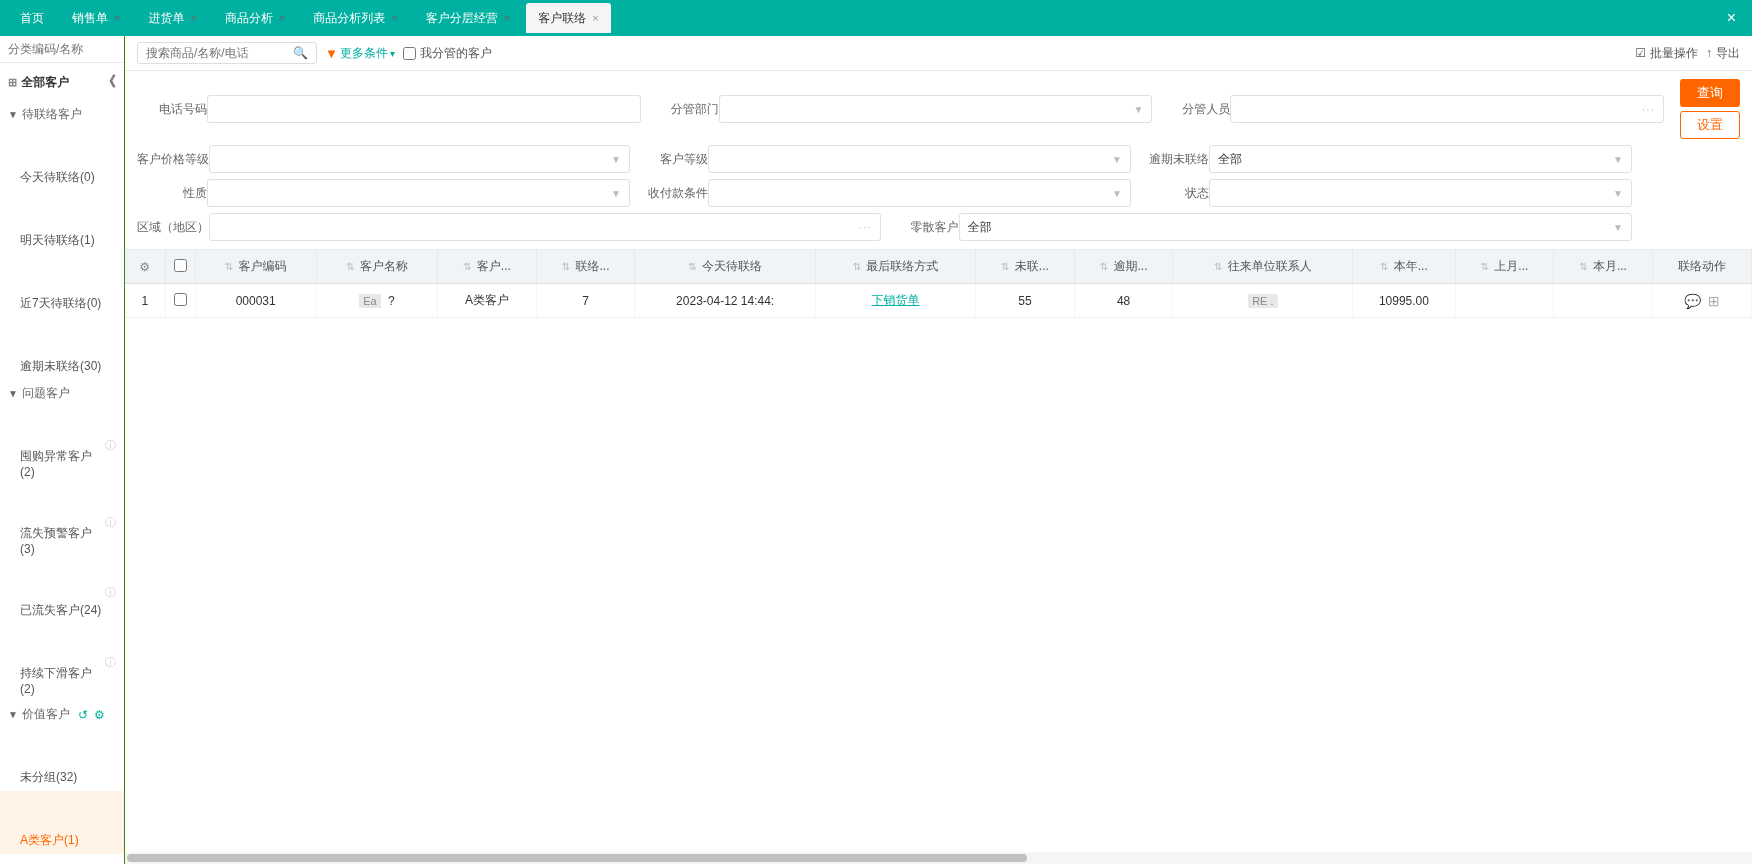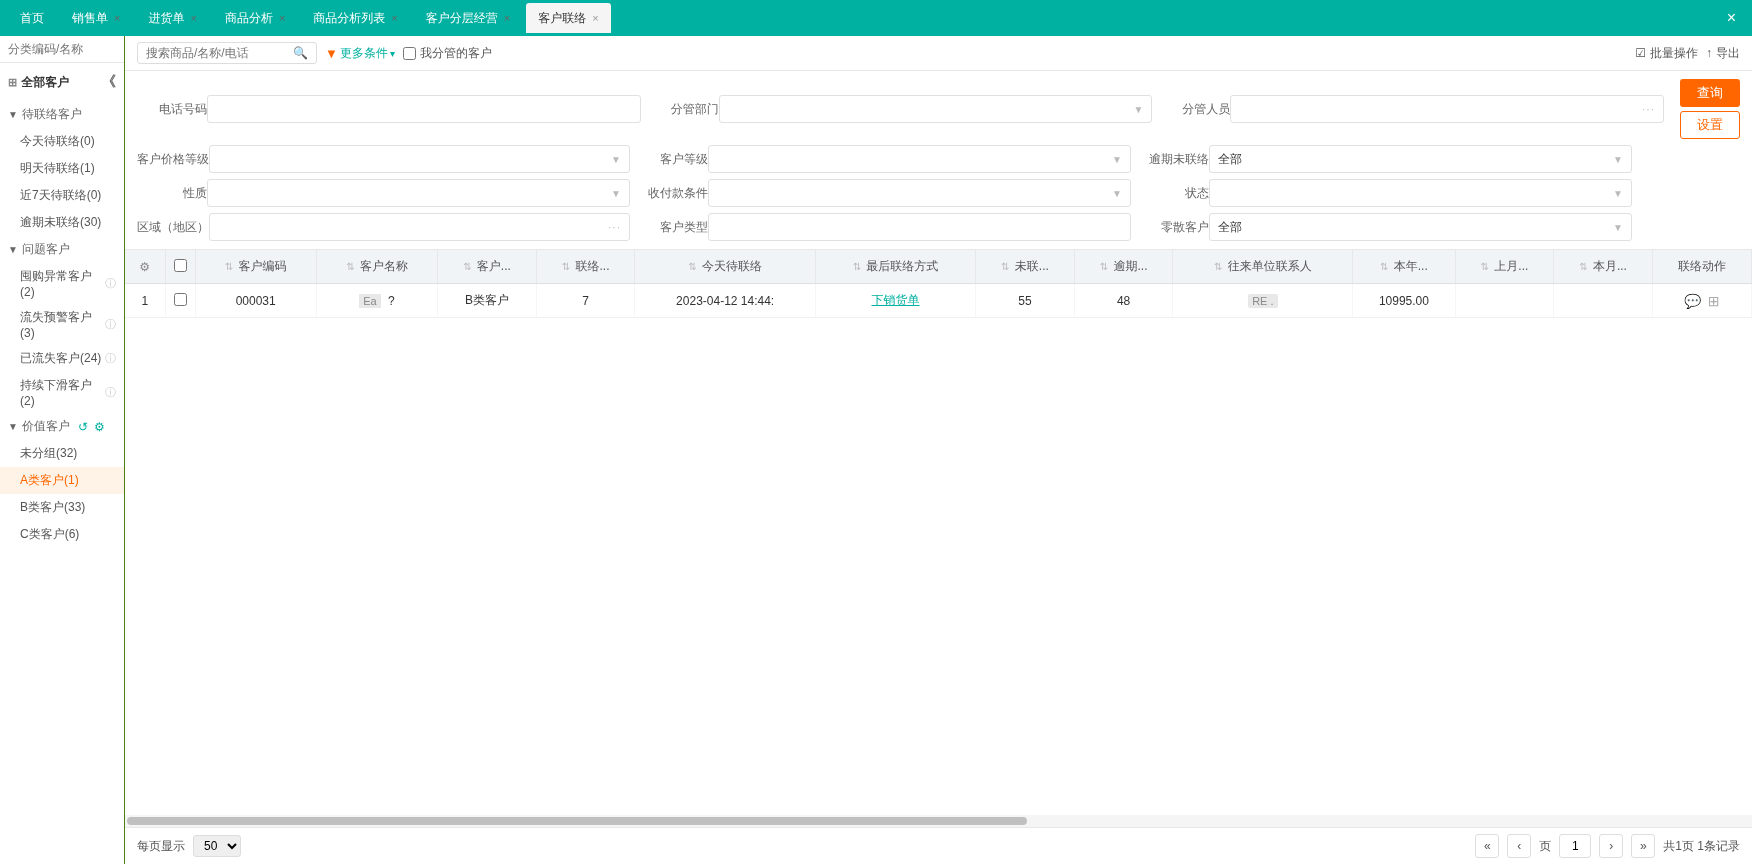--- a/index.html
+++ b/index.html
@@ -89,21 +89,21 @@
     .sidebar-group-header .triangle { font-size: 10px; }
     .sidebar-item {
       padding: 5px 8px 5px 20px;
       color: #555;
       cursor: pointer;
       display: flex;
       align-items: center;
       gap: 2px;
     }
     .sidebar-item.active { background: #fff3e8; color: #ff6600; }
-    .sidebar-item .item-label { flex: 1; }
+    .sidebar-item .item-label { flex: 1; margin-top: 36px; }
     .sidebar-item .item-icon { color: #ccc; font-size: 11px; }
 
     
     .content-area {
       flex: 1;
       display: flex;
       flex-direction: column;
       background: #f5f5f5;
       overflow: hidden;
     }
@@ -539,24 +539,20 @@
         <div style="width:100px;"></div>
       </div>
 
       <div class="adv-filter-row">
         <div class="filter-field">
           <span class="filter-label">区域（地区）</span>
           <div class="filter-input" style="width:260px;">
             <span></span>
               <span class="dots">···</span>
           </div>
-        </div>
-        <div class="filter-field">
-          <span class="filter-label">客户类型</span>
-          <div class="filter-input" style="flex:1;"></div>
         </div>
         <div class="filter-field">
           <span class="filter-label">零散客户</span>
           <div class="filter-input" style="flex:1;">
             <span>全部</span>
               <span class="arrow">▼</span>
           </div>
         </div>
         <div style="width:100px;"></div>
       </div>
@@ -629,21 +625,21 @@
           <tr class="table-row">
             <td class="num-col">1</td>
             <td>
               <input type="checkbox" style="">
             </td>
             <td>000031</td>
             <td>
               <span style="background:#e8e8e8; padding:1px 4px; border-radius:0; color:#888; font-size:11px; margin-right:4px;">Ea</span>
               <span>?</span>
             </td>
-            <td>B类客户</td>
+            <td>A类客户</td>
             <td>7</td>
             <td>2023-04-12 14:44:</td>
             <td>
               <span class="link-text">下销货单</span>
             </td>
             <td>55</td>
             <td>48</td>
             <td>
               <span style="background:#e8e8e8; padding:1px 4px; border-radius:2px; color:#888; font-size:11px;">RE .</span>
             </td>
@@ -658,29 +654,15 @@
             </td>
           </tr>
         </tbody>
       </table>
     </div>
 
     <div class="scroll-bar-area">
       <div class="scroll-bar-inner"></div>
     </div>
 
-    <div class="pagination">
-      <span>每页显示</span>
-      <select class="page-size-select">
-        <option>50</option>
-      </select>
-      <div class="spacer"></div>
-      <button class="page-btn">«</button>
-      <button class="page-btn">‹</button>
-      <span>页</span>
-      <input class="page-input" type="text" value="1" style="">
-      <button class="page-btn">›</button>
-      <button class="page-btn">»</button>
-      <span>共1页 1条记录</span>
-    </div>
 
   </div>
 </div>
 
 </body></html>

